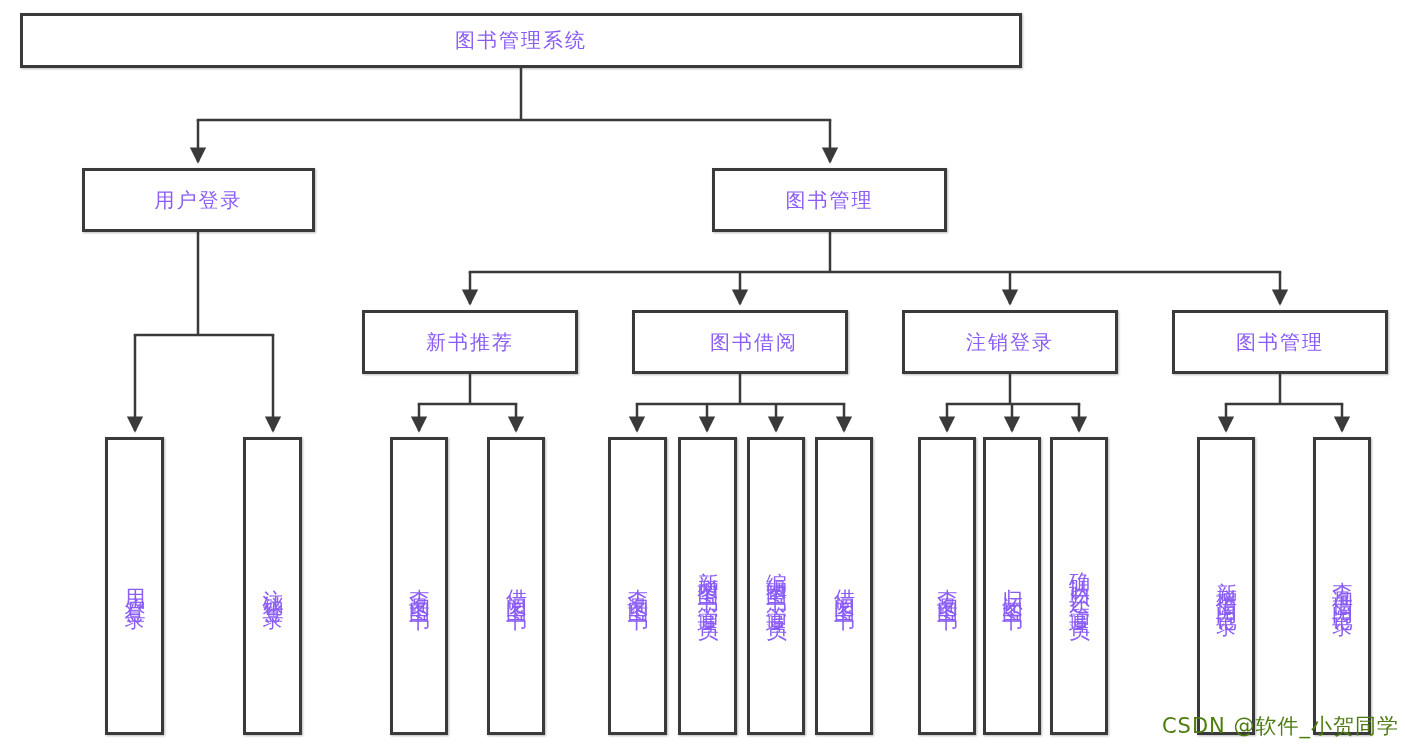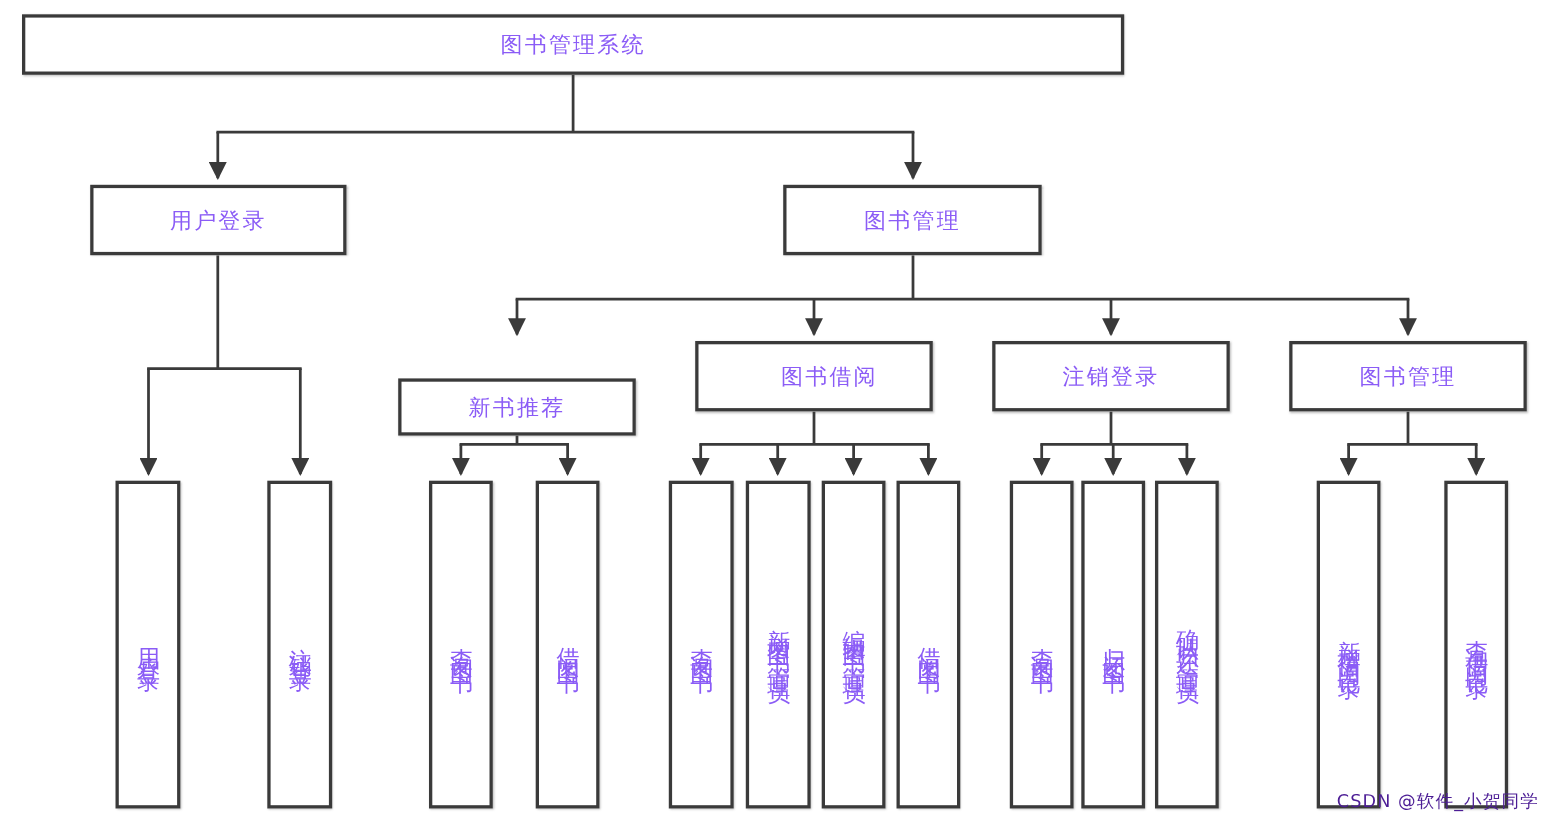--- a/index.html
+++ b/index.html
@@ -37,21 +37,21 @@
     text-orientation: mixed;
     font-size: 21px;
     letter-spacing: 7px;
     line-height: 1;
     white-space: nowrap;
   }
   
   .n-root  { left: 20px;  top: 13px;  width: 1002px; height: 55px; }
   .n-b0    { left: 82px;  top: 168px; width: 233px;  height: 64px; }
   .n-b1    { left: 712px; top: 168px; width: 235px;  height: 64px; }
-  .n-c0    { left: 362px; top: 310px; width: 216px;  height: 52px; margin-top: 34px; }
+  .n-c0    { left: 362px; top: 310px; width: 216px;  height: 64px; }
   .n-c1    { left: 632px; top: 310px; width: 216px;  height: 64px; padding-left: 28px; }
   .n-c2    { left: 902px; top: 310px; width: 216px;  height: 64px; }
   .n-c3    { left: 1172px;top: 310px; width: 216px;  height: 64px; }
   
   .leaf    { top: 437px; height: 298px; }
   .n-l-a0  { left: 105px;  width: 59px; }
   .n-l-a1  { left: 243px;  width: 59px; }
   .n-l-b0  { left: 390px;  width: 58px; }
   .n-l-b1  { left: 487px;  width: 58px; }
   .n-l-c0  { left: 608px;  width: 59px; }
@@ -60,22 +60,22 @@
   .n-l-c3  { left: 815px;  width: 58px; }
   .n-l-d0  { left: 918px;  width: 58px; }
   .n-l-d1  { left: 983px;  width: 58px; }
   .n-l-d2  { left: 1050px; width: 58px; }
   .n-l-e0  { left: 1197px; width: 58px; }
   .n-l-e1  { left: 1313px; width: 58px; }
   .watermark {
     position: absolute;
     right: 6px;
     bottom: 7px;
-    font-size: 16px;
-    color: #4c1d95;
+    font-size: 21px;
+    color: #4d7c0f;
     letter-spacing: 1px;
     white-space: nowrap;
   }
 </style>
 </head>
 <body>
 
 <div id="canvas">
 
   <svg id="wires" viewBox="0 0 1405 747" xmlns="http://www.w3.org/2000/svg">

